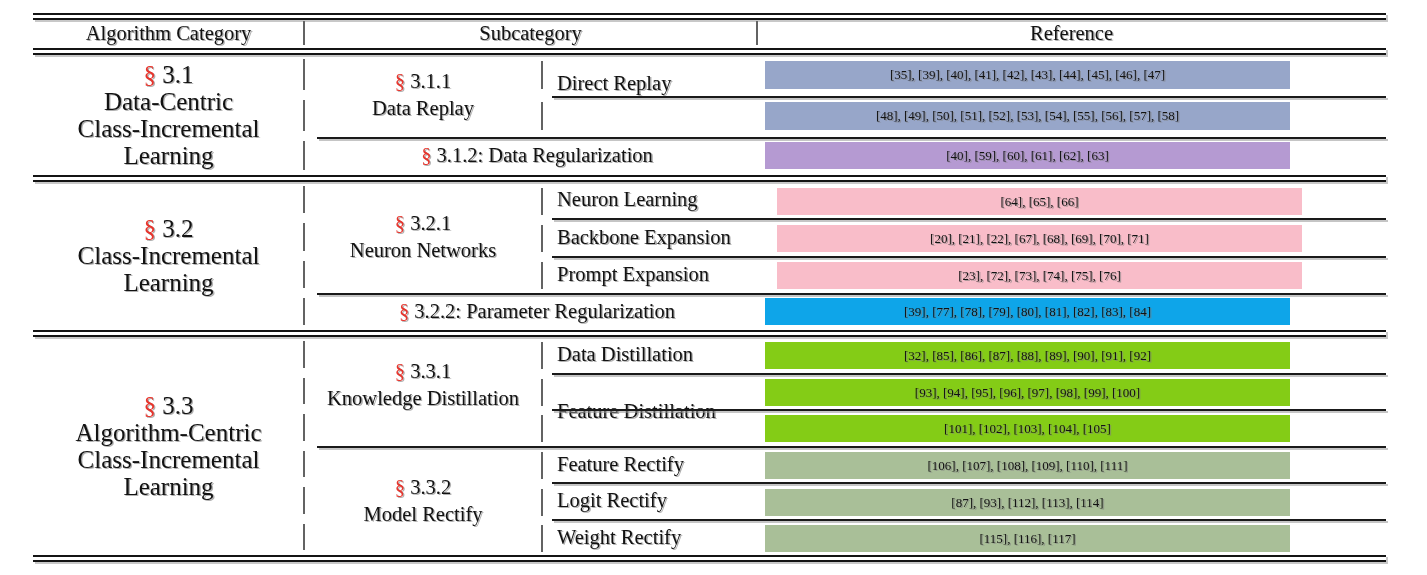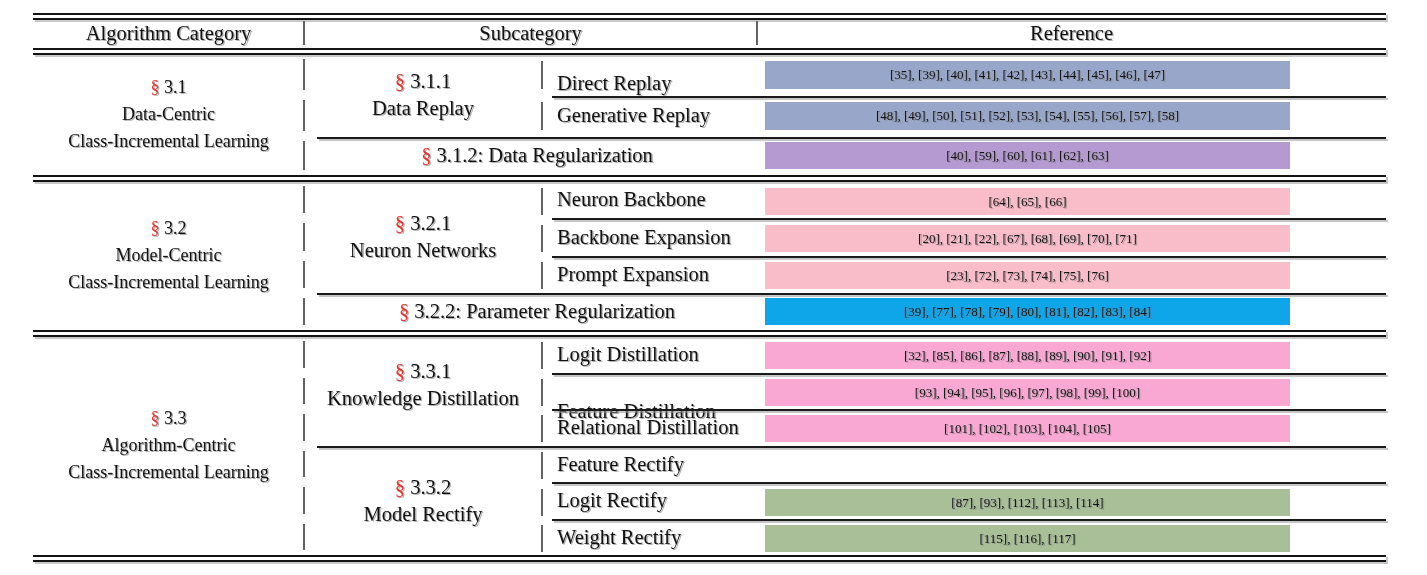--- a/index.html
+++ b/index.html
@@ -10,32 +10,32 @@
   .dr{position:absolute;left:33px;width:1353px;height:7px;box-sizing:border-box;
       border-top:2px solid #141414;border-bottom:2px solid #141414;
       box-shadow:2px 2px 0 rgba(145,145,145,0.5);}
   .hl{position:absolute;height:2px;background:#1a1a1a;box-shadow:2px 2px 0 rgba(150,150,150,0.55);}
   .hl.leaf{left:552px;width:834px;}
   .hl.grp{left:317px;width:1069px;}
   .vt{position:absolute;width:2px;background:#636363;}
   
   .hdr{position:absolute;top:18px;height:30px;line-height:30px;text-align:center;font-size:20.5px;}
   .cat{position:absolute;left:33px;width:271px;display:flex;flex-direction:column;justify-content:center;
-       text-align:center;font-size:18px;line-height:27px;}
+       text-align:center;font-size:25px;line-height:27px;}
   .grpc{position:absolute;left:304px;width:238px;display:flex;flex-direction:column;justify-content:center;
        text-align:center;font-size:20.5px;line-height:27px;}
   .leafc{position:absolute;left:557px;width:206px;display:flex;align-items:center;font-size:20.5px;}
   .spanc{position:absolute;left:317px;width:440px;display:flex;align-items:center;justify-content:center;font-size:20.5px;}
   .bar{position:absolute;left:765px;width:525px;display:flex;align-items:center;justify-content:center;font-size:13px;}
   .sec{color:#e8342c;}
   .c-blue{background:#97a6c9;}
   .c-purple{background:#b59ad2;}
-  .c-pink{background:#f9bdc9;}
+  .c-pink{background:#f9bdc9;margin-left:12px;}
   .c-tan{background:#0ea5e9;}
-  .c-orange{background:#f9a8d4;}
+  .c-orange{background:#84cc16;}
   .c-green{background:#a9bf98;}
 </style>
 </head>
 <body>
 
 <div class="screen">
 
   <div class="dr" style="top:13px"></div>
   <div class="dr" style="top:48px"></div>
   <div class="dr" style="top:175px"></div>
@@ -63,52 +63,50 @@
   <div class="vt" style="left:303px;top:141px;height:29px"></div>
   <div class="vt" style="left:541px;top:61px;height:28px"></div>
   <div class="vt" style="left:541px;top:102px;height:28px"></div>
 
   <div class="leafc" style="top:54px;height:58px">Direct Replay</div>
   <div class="bar c-blue" style="top:61px;height:28px">
       <span>[35], [39], [40], [41], [42], [43], [44], [45], [46], [47]</span>
     </div>
   <div class="hl leaf" style="top:96px"></div>
 
-  <div class="leafc" style="top:95px;height:41px">Generative Replay</div>
   <div class="bar c-blue" style="top:102px;height:28px">
       <span>[48], [49], [50], [51], [52], [53], [54], [55], [56], [57], [58]</span>
     </div>
   <div class="hl grp" style="top:137px"></div>
 
   <div class="spanc" style="top:136px;height:39px">
     <span class="sec">§</span>&nbsp;<span>3.1.2: Data Regularization</span>
   </div>
   <div class="bar c-purple" style="top:142px;height:27px">
       <span>[40], [59], [60], [61], [62], [63]</span>
     </div>
 
   <div class="cat" style="top:181px;height:149px">
     <div><span class="sec">§</span>&nbsp;<span>3.2</span></div>
-    <div>Model-Centric</div>
     <div>Class-Incremental Learning</div>
   </div>
   <div class="grpc" style="top:181px;height:112px">
     <div><span class="sec">§</span>&nbsp;<span>3.2.1</span></div>
     <div>Neuron Networks</div>
   </div>
 
   <div class="vt" style="left:303px;top:186px;height:27px"></div>
   <div class="vt" style="left:303px;top:223px;height:28px"></div>
   <div class="vt" style="left:303px;top:261px;height:27px"></div>
   <div class="vt" style="left:303px;top:298px;height:27px"></div>
   <div class="vt" style="left:541px;top:188px;height:27px"></div>
   <div class="vt" style="left:541px;top:225px;height:27px"></div>
   <div class="vt" style="left:541px;top:262px;height:27px"></div>
 
-  <div class="leafc" style="top:181px;height:37px">Neuron Backbone</div>
+  <div class="leafc" style="top:181px;height:37px">Neuron Learning</div>
   <div class="bar c-pink" style="top:188px;height:27px">
       <span>[64], [65], [66]</span>
     </div>
   <div class="hl leaf" style="top:218px"></div>
 
   <div class="leafc" style="top:218px;height:38px">Backbone Expansion</div>
   <div class="bar c-pink" style="top:225px;height:27px">
       <span>[20], [21], [22], [67], [68], [69], [70], [71]</span>
     </div>
   <div class="hl leaf" style="top:256px"></div>
@@ -146,39 +144,41 @@
   <div class="vt" style="left:303px;top:451px;height:26px"></div>
   <div class="vt" style="left:303px;top:487px;height:27px"></div>
   <div class="vt" style="left:303px;top:524px;height:26px"></div>
   <div class="vt" style="left:541px;top:342px;height:27px"></div>
   <div class="vt" style="left:541px;top:379px;height:27px"></div>
   <div class="vt" style="left:541px;top:415px;height:27px"></div>
   <div class="vt" style="left:541px;top:452px;height:27px"></div>
   <div class="vt" style="left:541px;top:489px;height:27px"></div>
   <div class="vt" style="left:541px;top:525px;height:27px"></div>
 
-  <div class="leafc" style="top:336px;height:37px">Logit Distillation</div>
+  <div class="leafc" style="top:336px;height:37px">Data Distillation</div>
   <div class="bar c-orange" style="top:342px;height:27px">
       <span>[32], [85], [86], [87], [88], [89], [90], [91], [92]</span>
     </div>
   <div class="hl leaf" style="top:373px"></div>
 
   <div class="leafc" style="top:385px;height:52px">Feature Distillation</div>
   <div class="bar c-orange" style="top:379px;height:27px">
       <span>[93], [94], [95], [96], [97], [98], [99], [100]</span>
     </div>
   <div class="hl leaf" style="top:409px"></div>
 
-  <div class="leafc" style="top:409px;height:37px">Relational Distillation</div>
   <div class="bar c-orange" style="top:415px;height:27px">
       <span>[101], [102], [103], [104], [105]</span>
     </div>
   <div class="hl grp" style="top:446px"></div>
 
   <div class="leafc" style="top:446px;height:36px">Feature Rectify</div>
+  <div class="bar c-green" style="top:452px;height:27px">
+      <span>[106], [107], [108], [109], [110], [111]</span>
+    </div>
   <div class="hl leaf" style="top:482px"></div>
 
   <div class="leafc" style="top:482px;height:37px">Logit Rectify</div>
   <div class="bar c-green" style="top:489px;height:27px">
       <span>[87], [93], [112], [113], [114]</span>
     </div>
   <div class="hl leaf" style="top:519px"></div>
 
   <div class="leafc" style="top:519px;height:36px">Weight Rectify</div>
   <div class="bar c-green" style="top:525px;height:27px">

